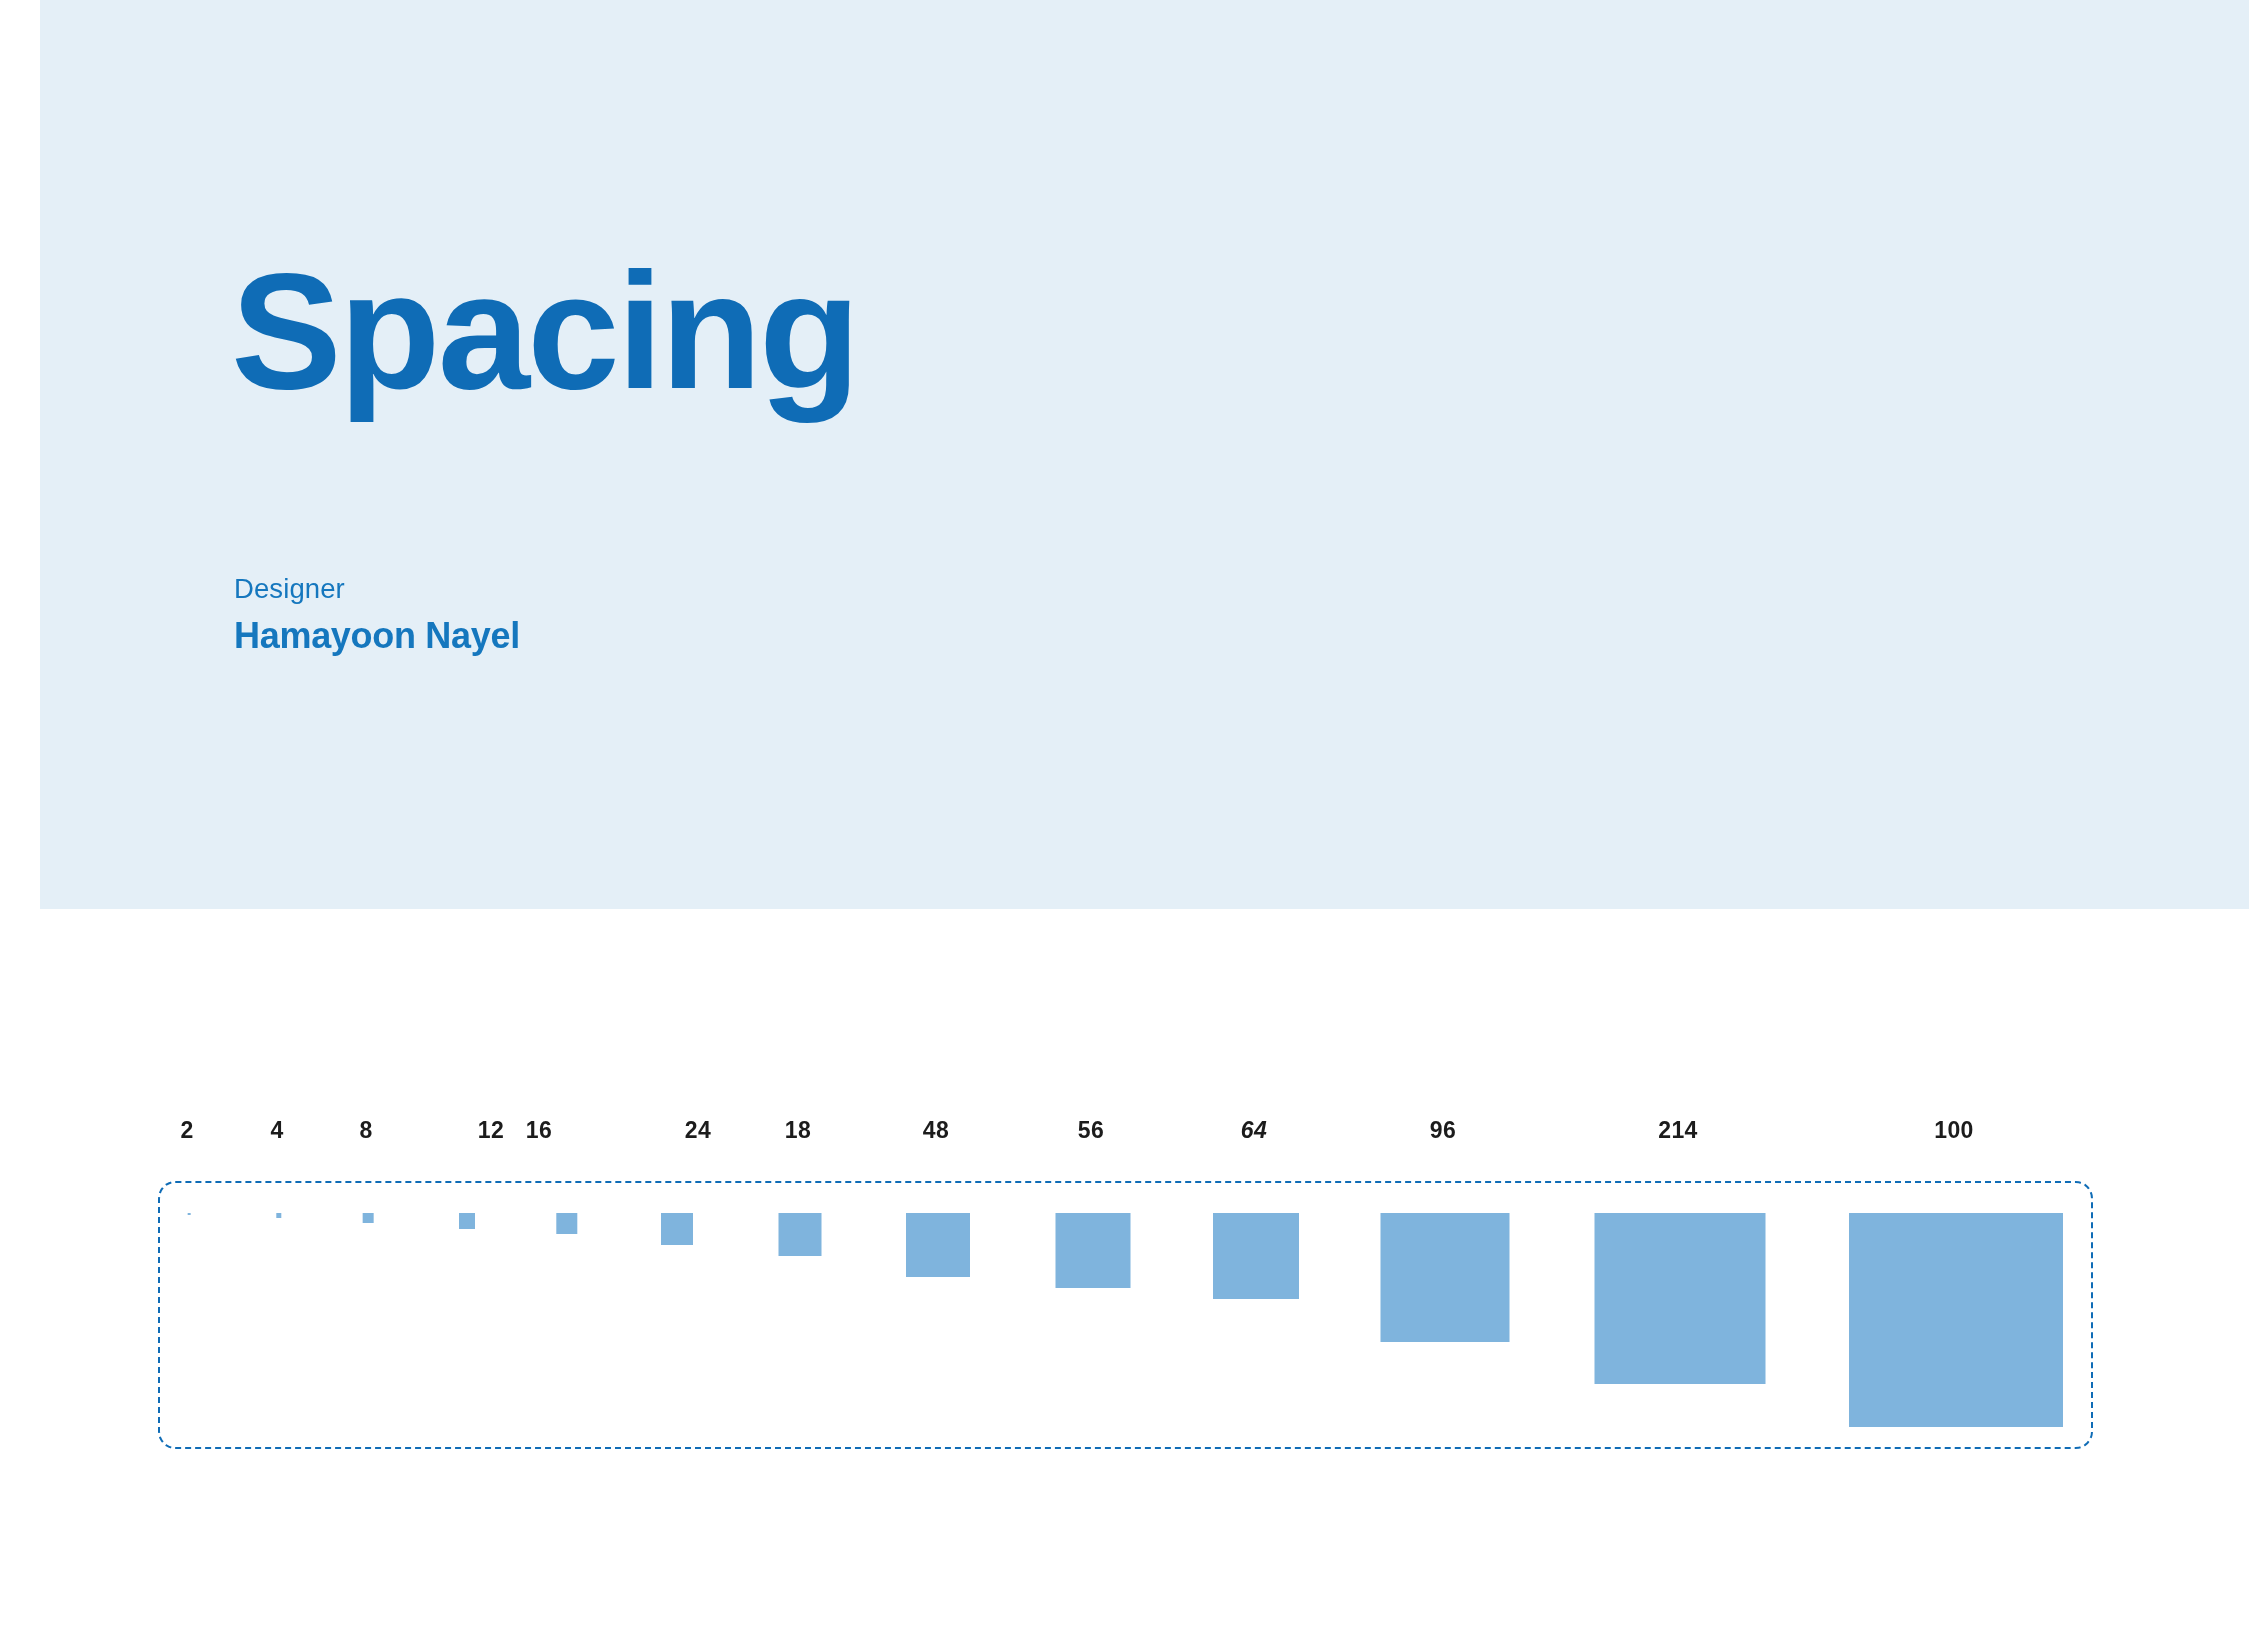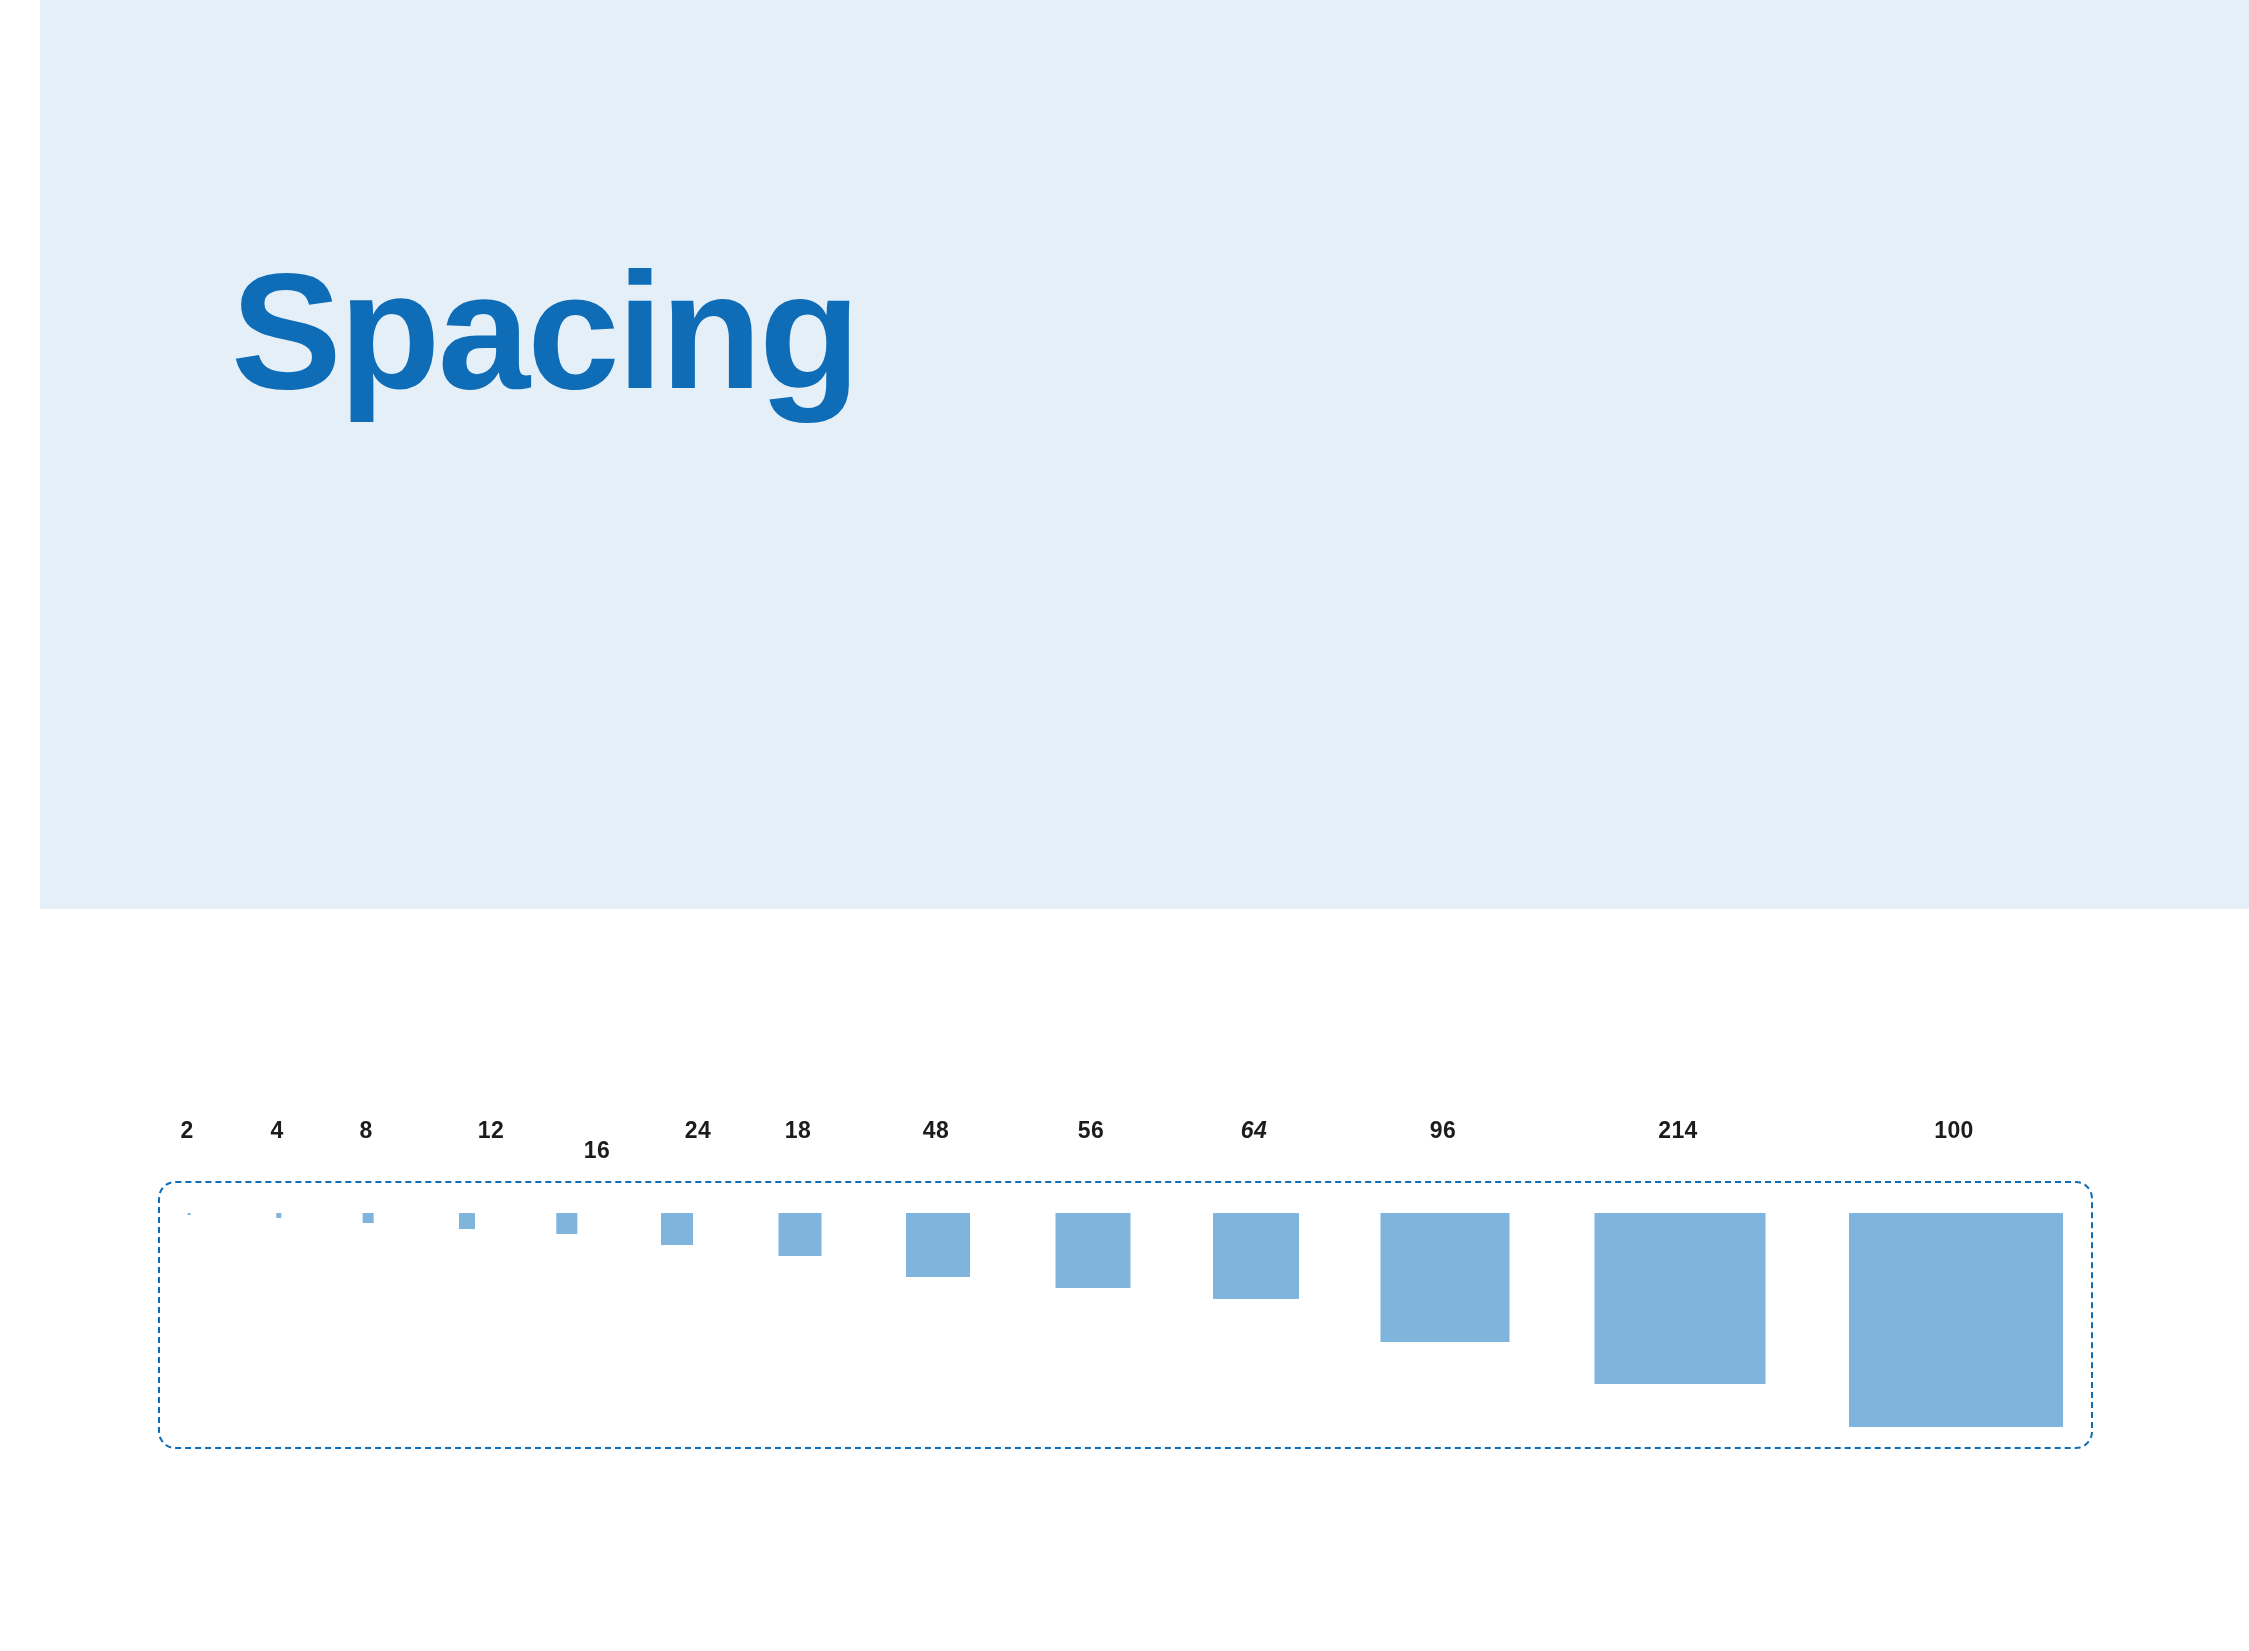--- a/index.html
+++ b/index.html
@@ -106,31 +106,35 @@
     transform: translateX(-50%);
   }
 </style>
 </head>
 <body>
 
 <div id="header-band">
 
   <div id="page-title">Spacing</div>
 
+  <div id="designer-block">
+    <div id="designer-role">Designer</div>
+    <div id="designer-name">Hamayoon Nayel</div>
+  </div>
 
 </div>
 
 <div id="scale-section">
 
   <div id="scale-labels">
       <div class="scale-label" style="left: 187px;">2</div>
       <div class="scale-label" style="left: 277px;">4</div>
       <div class="scale-label" style="left: 366px;">8</div>
       <div class="scale-label" style="left: 491px;">12</div>
-      <div class="scale-label" style="left: 597px; margin-top: 20px;">16</div>
+      <div class="scale-label" style="left: 539px;">16</div>
       <div class="scale-label" style="left: 675px; margin-left: 23px;">24</div>
       <div class="scale-label" style="left: 798px;">18</div>
       <div class="scale-label" style="left: 936px;">48</div>
       <div class="scale-label" style="left: 1091px;">56</div>
       <div class="scale-label" style="left: 1254px; font-style: italic;">64</div>
       <div class="scale-label" style="left: 1443px;">96</div>
       <div class="scale-label" style="left: 1678px;">214</div>
       <div class="scale-label" style="left: 1954px;">100</div>
     </div>
 

